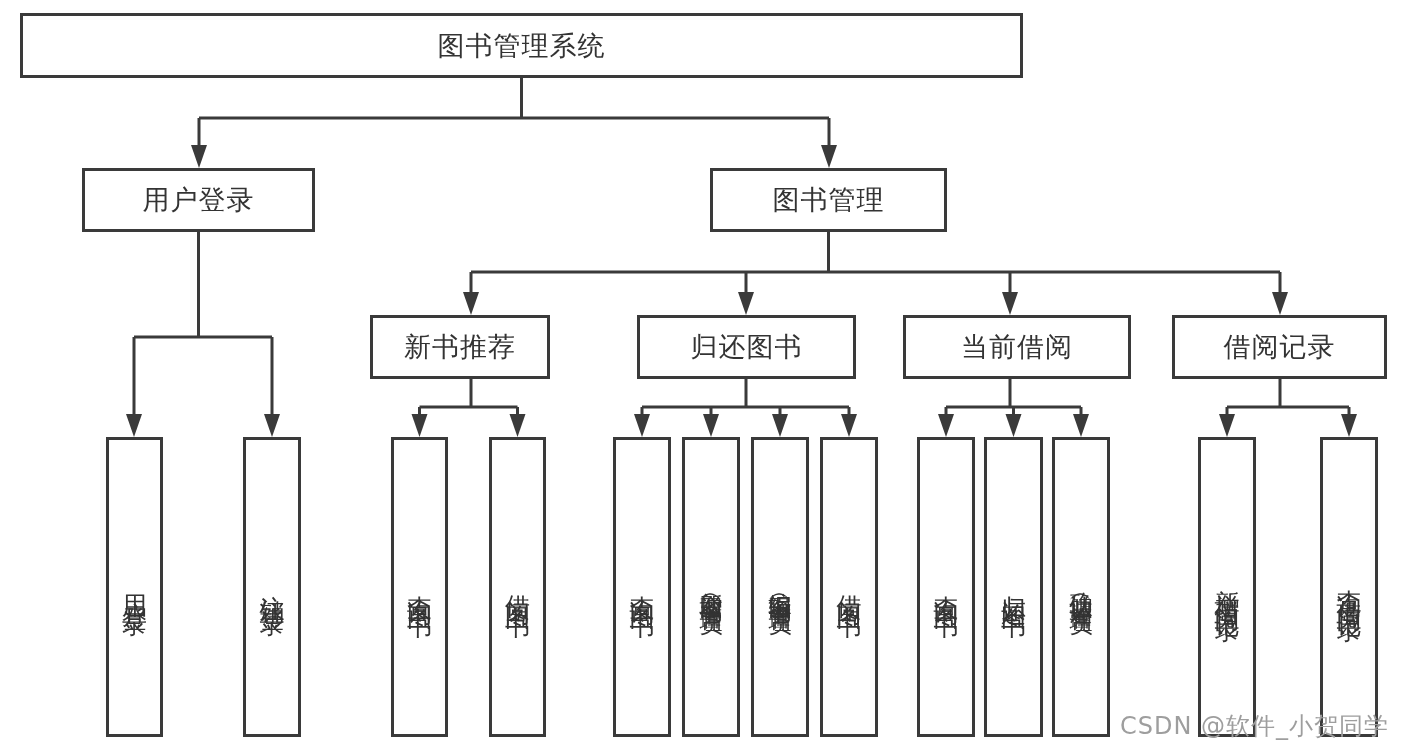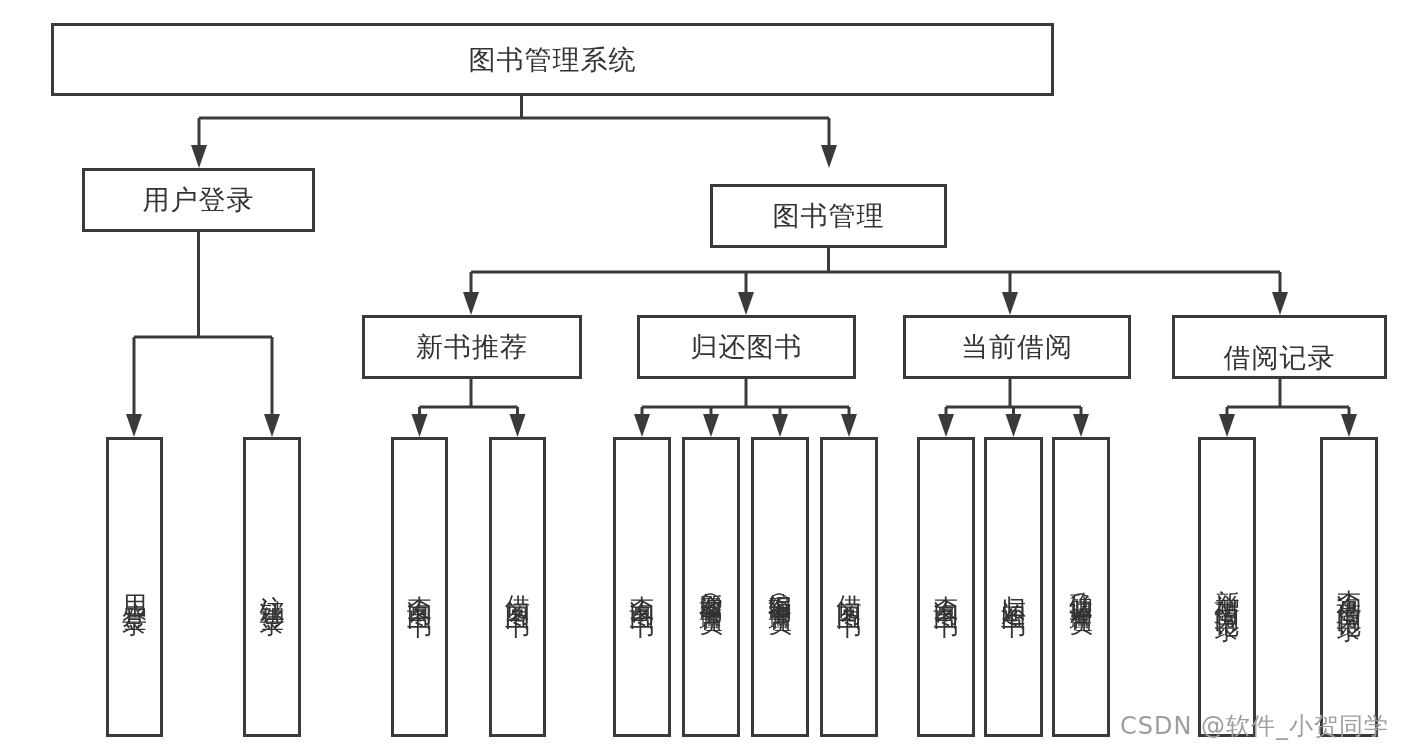--- a/index.html
+++ b/index.html
@@ -98,41 +98,41 @@
       <polygon points="772,414 788,414 780,437"></polygon>
       <polygon points="841,414 857,414 849,437"></polygon>
       <polygon points="938,414 954,414 946,437"></polygon>
       <polygon points="1005.5,414 1021.5,414 1013.5,437"></polygon>
       <polygon points="1073,414 1089,414 1081,437"></polygon>
       <polygon points="1219,414 1235,414 1227,437"></polygon>
       <polygon points="1341,414 1357,414 1349,437"></polygon>
     </g>
   </svg>
 
-  <div class="node h" style="left:20px;top:23px;width:1003px;height:73px;margin-left:31px;">
+  <div class="node h" style="left:20px;top:13px;width:1003px;height:65px;">
     <span>图书管理系统</span>
   </div>
 
   <div class="node h" style="left:82px;top:168px;width:233px;height:64px;">
     <span>用户登录</span>
   </div>
-  <div class="node h" style="left:710px;top:168px;width:237px;height:64px;margin-top:16px;">
+  <div class="node h" style="left:710px;top:168px;width:237px;height:64px;">
     <span>图书管理</span>
   </div>
 
-  <div class="node h" style="left:362px;top:315px;width:220px;height:64px;">
+  <div class="node h" style="left:370px;top:315px;width:180px;height:64px;">
     <span>新书推荐</span>
   </div>
   <div class="node h" style="left:637px;top:315px;width:219px;height:64px;">
     <span>归还图书</span>
   </div>
   <div class="node h" style="left:903px;top:315px;width:228px;height:64px;">
     <span>当前借阅</span>
   </div>
-  <div class="node h" style="left:1172px;top:315px;width:215px;height:64px;align-items:flex-end;">
+  <div class="node h" style="left:1172px;top:315px;width:215px;height:64px;">
     <span>借阅记录</span>
   </div>
 
   <div class="node v" style="left:106px;top:437px;width:57px;height:300px;">
     <span>用户登录</span>
   </div>
   <div class="node v" style="left:243px;top:437px;width:58px;height:300px;">
     <span>注销登录</span>
   </div>
 

